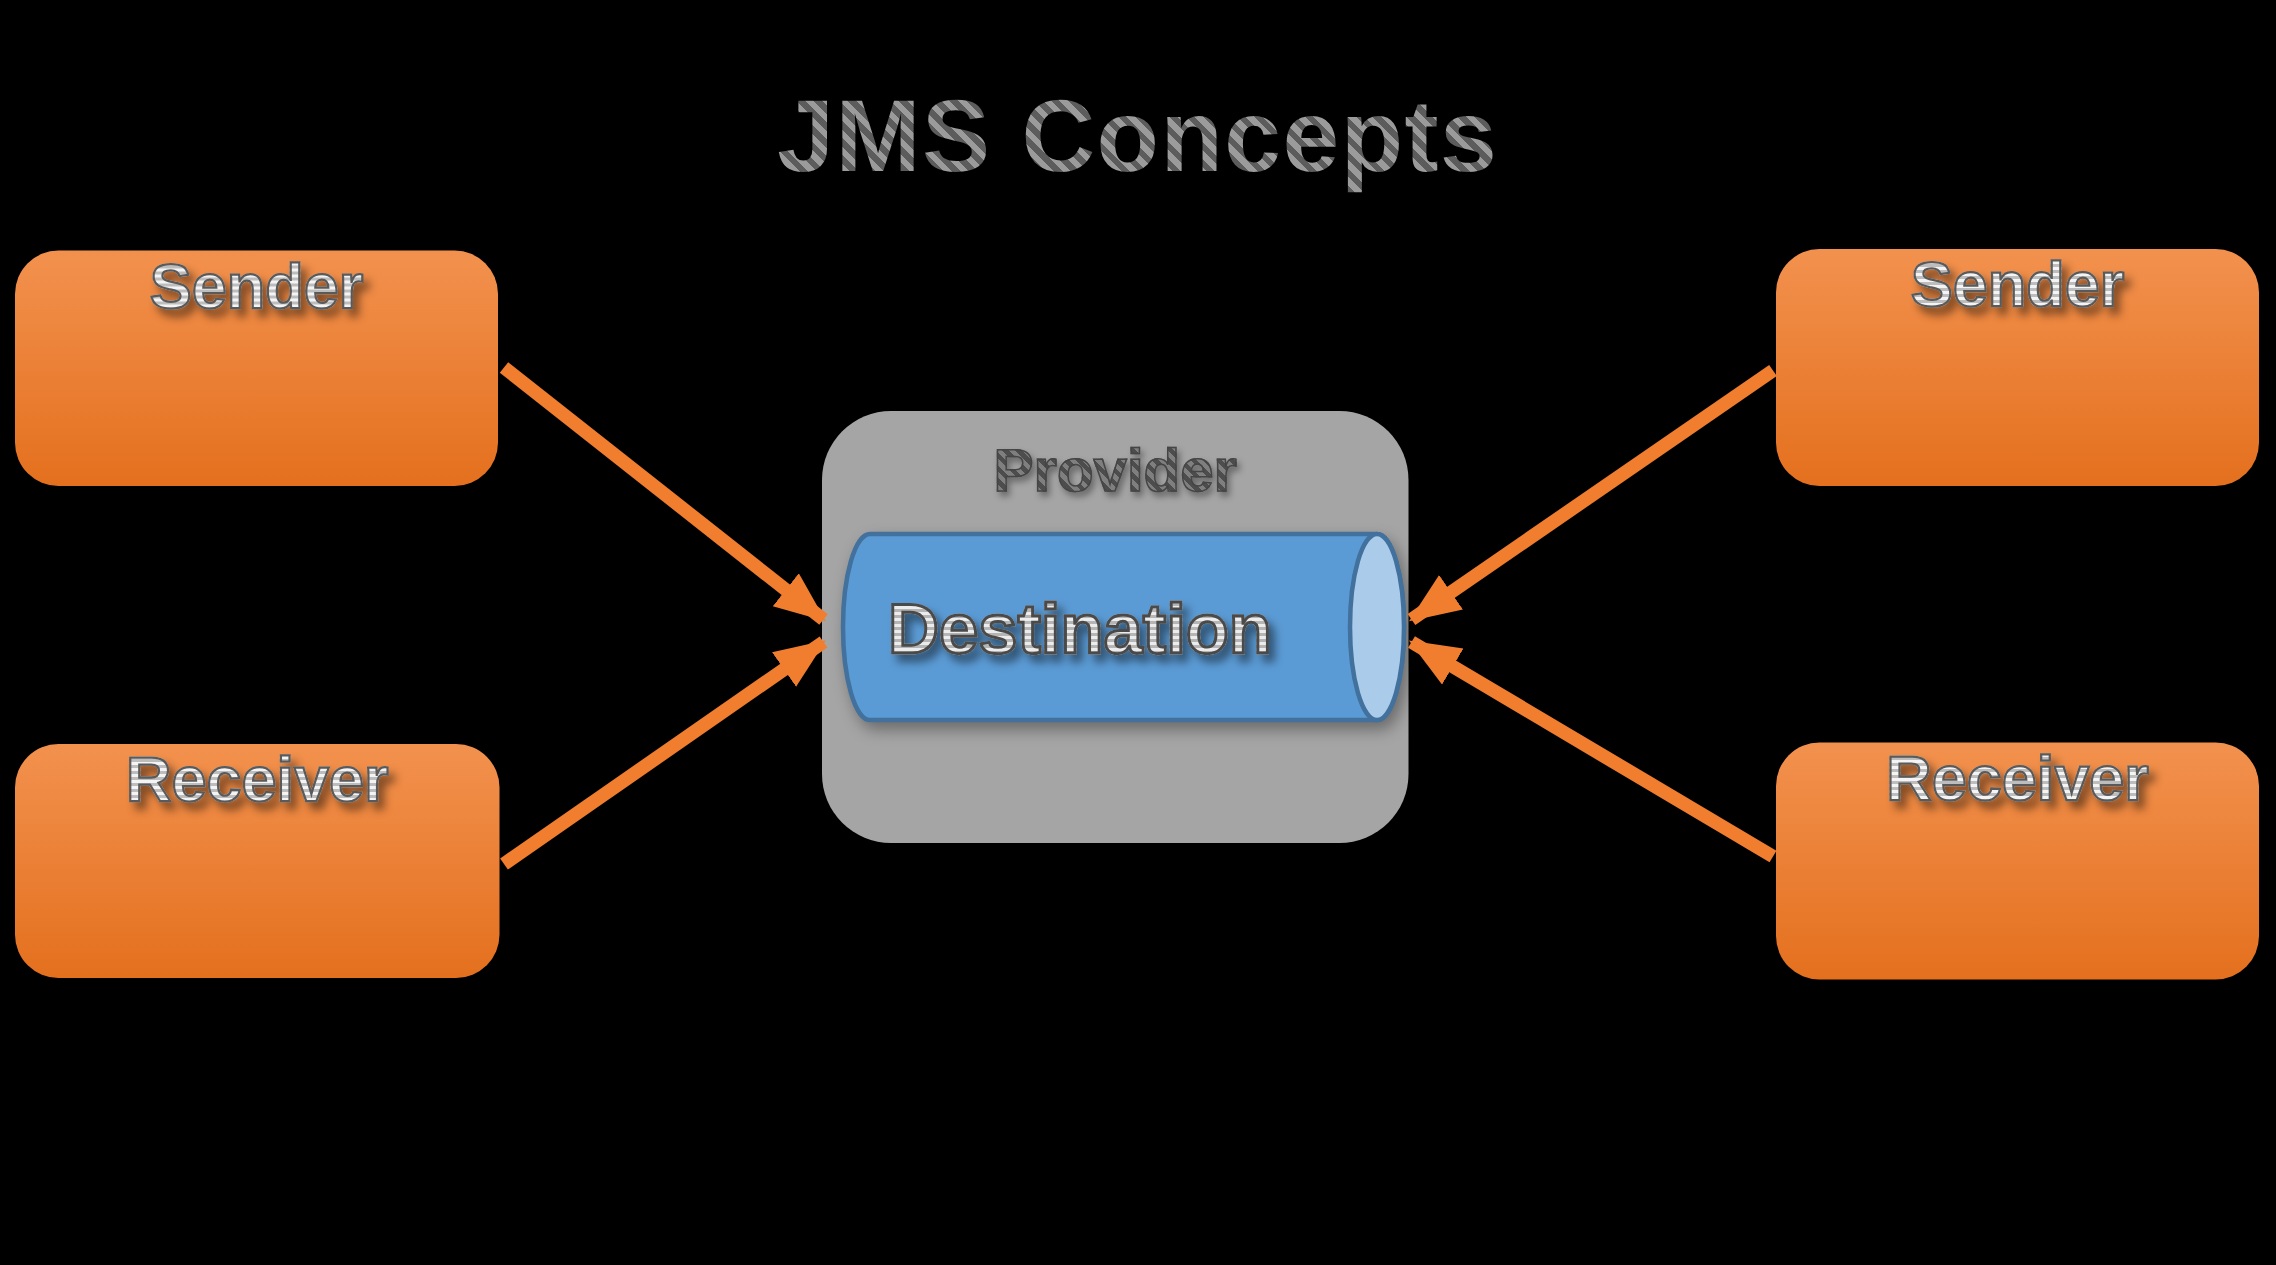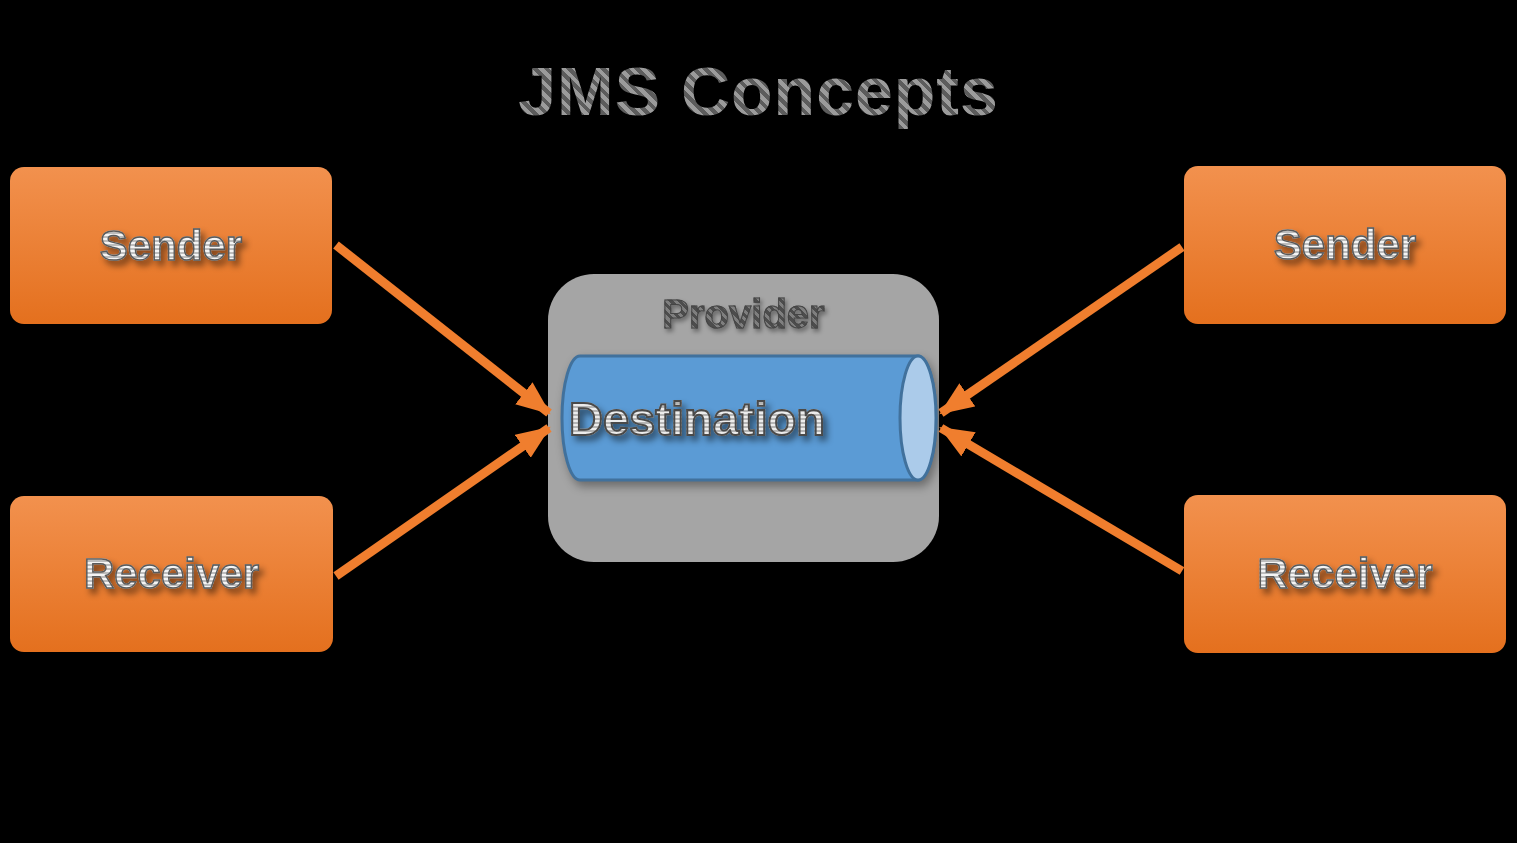--- a/index.html
+++ b/index.html
@@ -29,22 +29,22 @@
     font-weight:bold;
     letter-spacing:1px;
     background:repeating-linear-gradient(45deg,#9b9b9b 0px,#9b9b9b 4px,#5c5c5c 4px,#5c5c5c 8px);
     -webkit-background-clip:text;
     background-clip:text;
     color:transparent;
   }
   .node{
     position:absolute;
     background:linear-gradient(180deg,var(--node-orange-top) 0%,var(--node-orange-bottom) 100%);
-    border-radius:14px;
-    display:flex;align-items:center;justify-content:center;
+    border-radius:29px;
+    display:flex;align-items:flex-start;justify-content:center;
     box-shadow:5px 7px 10px rgba(0,0,0,0.35);
   }
   .node-label{
     font-size:42px;
     font-weight:bold;
     background:repeating-linear-gradient(180deg,#f4f4f4 0px,#f4f4f4 2px,#bdbdbd 2px,#bdbdbd 4px);
     -webkit-background-clip:text;
     background-clip:text;
     color:transparent;
     -webkit-text-stroke:1.5px #5a5a5a;
@@ -74,21 +74,21 @@
     -webkit-text-stroke:1px #454545;
     filter:drop-shadow(2px 3px 2px rgba(0,0,0,0.35));
   }
   .cylinder-svg{
     position:absolute;
     left:550px;top:352px;width:390px;height:132px;
     filter:drop-shadow(3px 5px 5px rgba(0,0,0,0.35));
   }
   .destination-label{
     position:absolute;
-    left:518px;top:352px;width:358px;height:132px;
+    left:541px;top:352px;width:358px;height:132px;
     display:flex;align-items:center;justify-content:center;
     font-size:47px;
     font-weight:bold;
     background:repeating-linear-gradient(180deg,#ececec 0px,#ececec 2px,#b5b5b5 2px,#b5b5b5 4px);
     -webkit-background-clip:text;
     background-clip:text;
     color:transparent;
     -webkit-text-stroke:2px #4a4a4a;
     filter:drop-shadow(4px 5px 3px rgba(0,0,0,0.45));
   }

